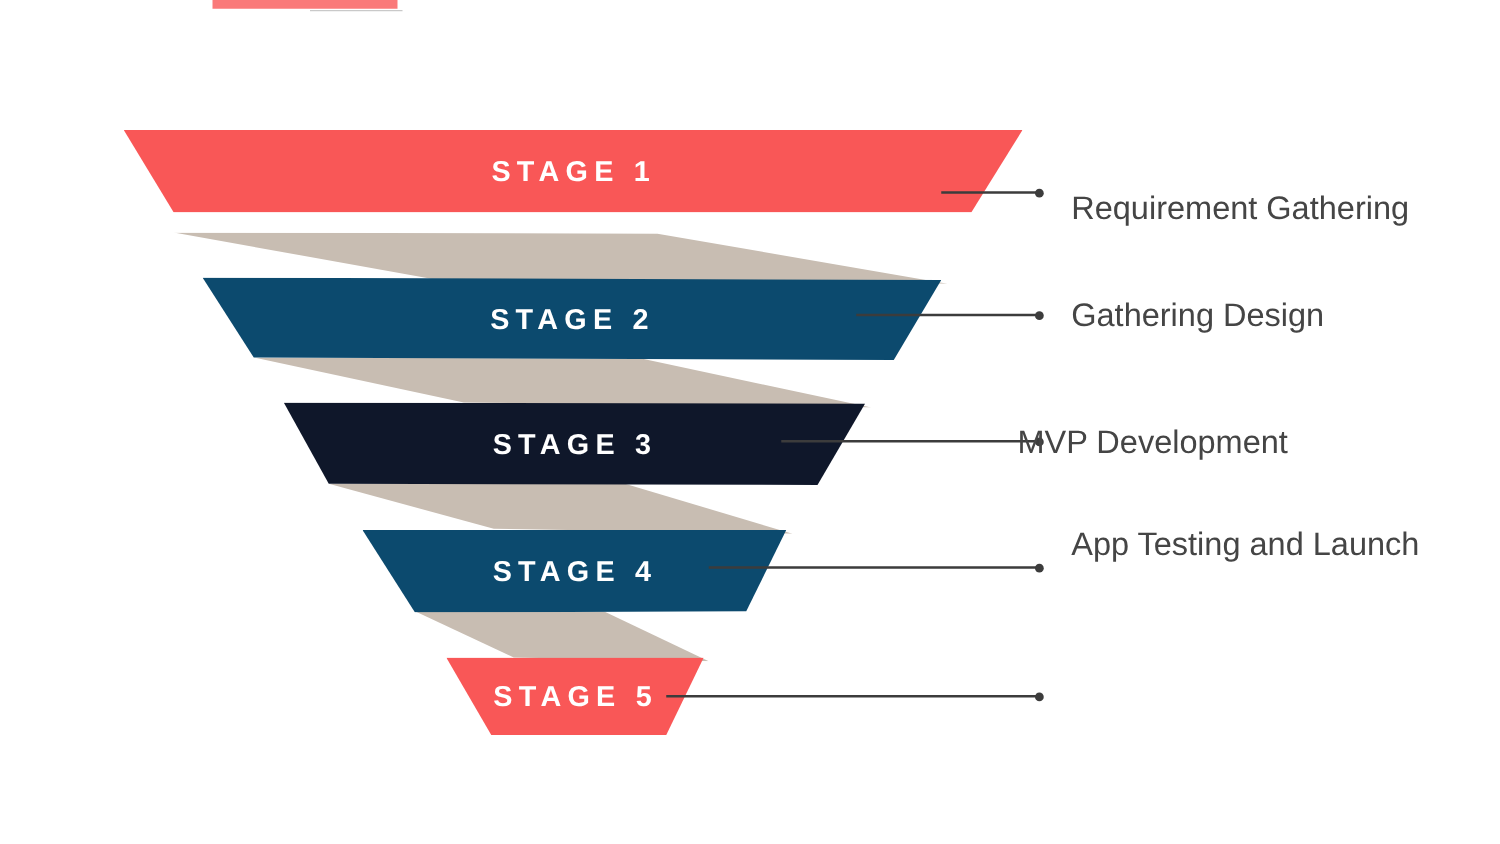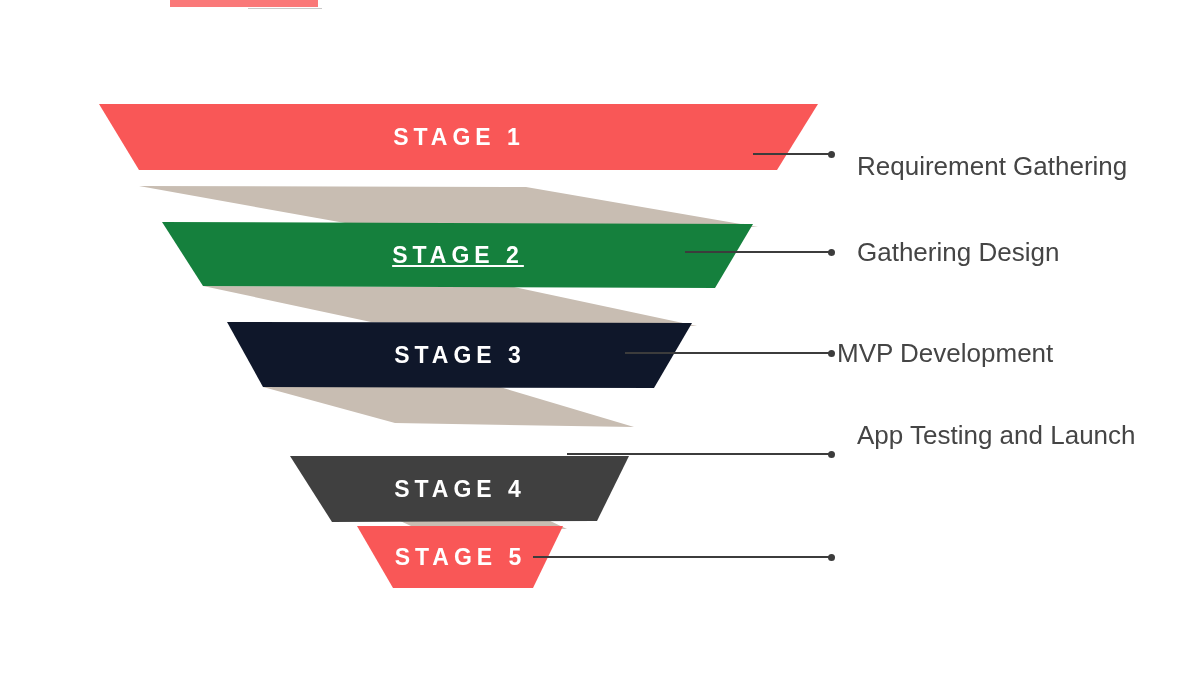--- a/index.html
+++ b/index.html
@@ -61,43 +61,43 @@
   <div class="shape" id="top-artifact-line"></div>
 
   <div class="connector" id="conn-1" style="background: rgb(200, 189, 178);"></div>
   <div class="connector" id="conn-2" style="background: rgb(200, 189, 178);"></div>
   <div class="connector" id="conn-3" style="background: rgb(200, 189, 178);"></div>
   <div class="connector" id="conn-4" style="background: rgb(200, 189, 178);"></div>
 
   <div class="stage" id="stage-1" style="background: rgb(249, 87, 87);">
     <span>STAGE 1</span>
   </div>
-  <div class="stage" id="stage-2" style="background: #15803d; text-decoration: underline;">
+  <div class="stage" id="stage-2" style="background: #0c4a6e;">
     <span>STAGE 2</span>
   </div>
   <div class="stage" id="stage-3" style="background: #0f172a;">
     <span>STAGE 3</span>
   </div>
-  <div class="stage" id="stage-4" style="background: #404040; margin-top: 32px;">
+  <div class="stage" id="stage-4" style="background: #0c4a6e;">
     <span>STAGE 4</span>
   </div>
   <div class="stage" id="stage-5" style="background: rgb(249, 87, 87);">
     <span>STAGE 5</span>
   </div>
 
   <div class="leader-line" style="left:753px;top:153px;width:77px;"></div>
   <div class="leader-line" style="left:685px;top:251px;width:145px;"></div>
   <div class="leader-line" style="left:625px;top:352px;width:205px;"></div>
   <div class="leader-line" style="left:567px;top:453px;width:263px;"></div>
   <div class="leader-line" style="left:533px;top:556px;width:297px;"></div>
 
   <div class="leader-dot" style="left:828px;top:151px;"></div>
   <div class="leader-dot" style="left:828px;top:249px;"></div>
   <div class="leader-dot" style="left:828px;top:350px;"></div>
   <div class="leader-dot" style="left:828px;top:451px;"></div>
   <div class="leader-dot" style="left:828px;top:554px;"></div>
 
   <div class="side-label" style="left:857px;top:137px;margin-top:12px;">Requirement Gathering</div>
   <div class="side-label" style="left:857px;top:235px;">Gathering Design</div>
-  <div class="side-label" style="left:837px;top:336px;">MVP Development</div>
+  <div class="side-label" style="left:814px;top:336px;">MVP Development</div>
   <div class="side-label" style="left:857px;top:418px;text-align:center;">App Testing and Launch</div>
 
 </div>
 
 </body></html>

